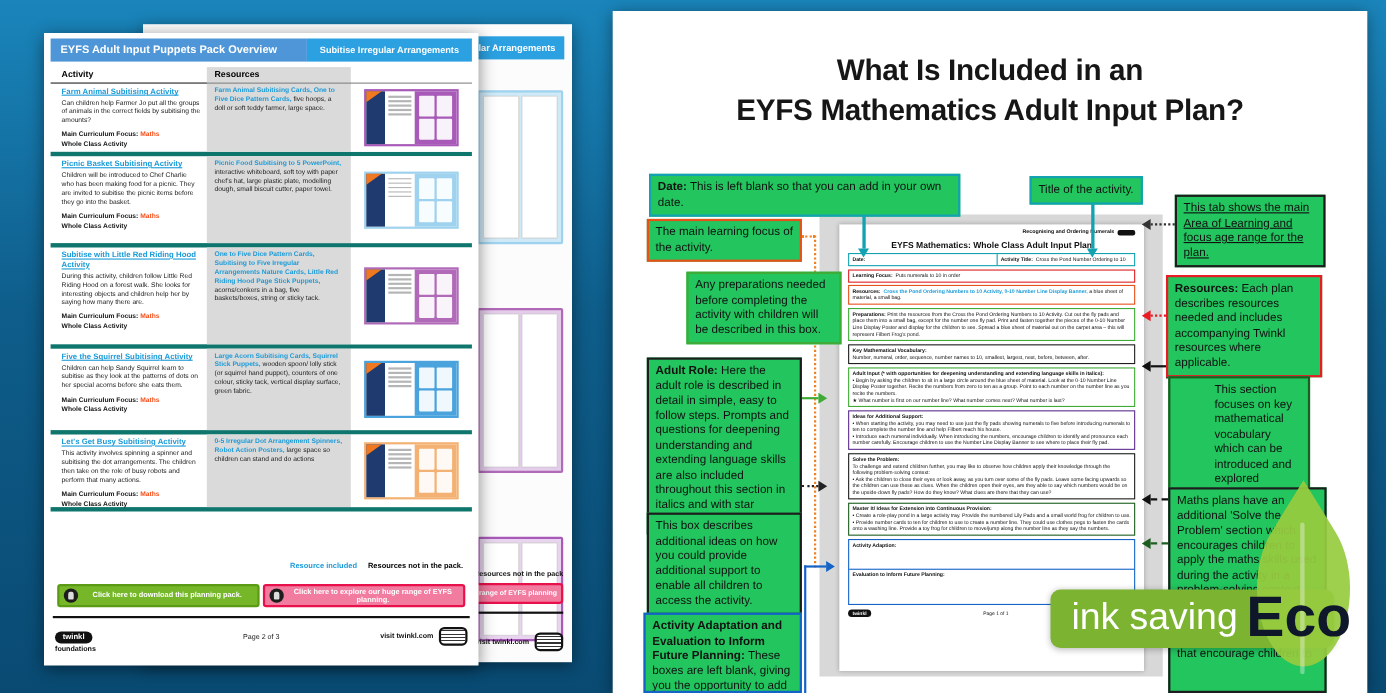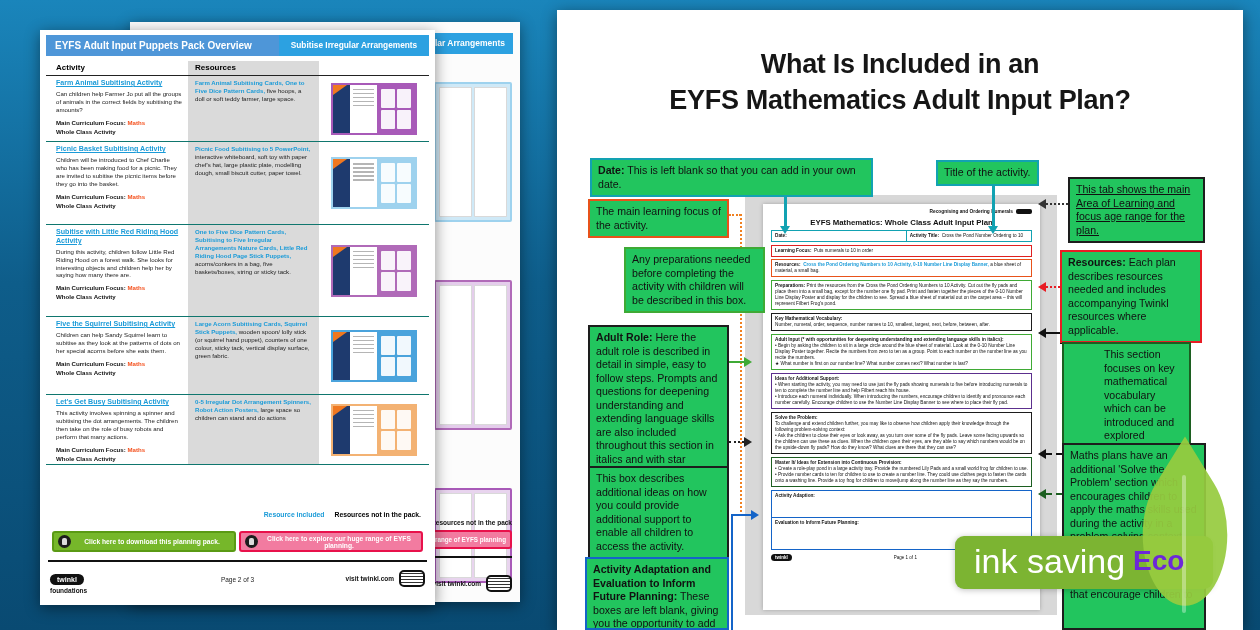--- a/index.html
+++ b/index.html
@@ -24,21 +24,21 @@
   #behind-btn { position:absolute; right:8px; bottom:53px; width:108px; height:19px; background:#f27ba0;
     border:2px solid #e8114b; border-radius:3px; color:#fff; font-weight:bold; font-size:6.3px; line-height:15px; padding:0 4px; }
   #behind-footer { position:absolute; right:8px; bottom:10px; display:flex; align-items:center; gap:5px; }
 
   
   #left-page { left:40px; top:30px; width:395px; height:575px; }
   #lp-header { position:absolute; left:6px; right:6px; top:5px; height:21px; display:flex; }
   #lp-header .hmain { flex:1; background:#4e96d8; color:#fff; font-weight:bold; font-size:10px; line-height:21px; padding-left:9px; }
   #lp-header .htab  { width:150px; background:#2ca1e1; color:#fff; font-weight:bold; font-size:8.3px; line-height:21px; text-align:center; }
   #lp-table { position:absolute; left:6px; right:6px; top:31px; }
-  .trow { display:flex; border-bottom:1px solid #0f766e; }
+  .trow { display:flex; border-bottom:4px solid #0f766e; }
   .thead { border-bottom:1.5px solid #222; height:15px; }
   .c-act { width:142px; padding:3px 6px 0 10px; }
   .c-res { width:131px; padding:3px 7px 0 7px; background:#dadada; }
   .c-thm { flex:1; display:flex; align-items:center; justify-content:center; background:#fff; }
   .thead .c-act, .thead .c-res { font-weight:bold; font-size:8px; padding-top:2px; }
   .thead .c-thm { background:#fff; }
   .row-title { color:#1b9bd8; font-weight:bold; font-size:7.1px; text-decoration:underline; line-height:1.25; }
   .row-desc { font-size:6.1px; color:#222; line-height:1.3; margin-top:2px; }
   .row-focus { font-size:6.1px; font-weight:bold; color:#111; margin-top:5px; }
   .row-focus .maths { color:#f4511e; }
@@ -140,22 +140,22 @@
 
   
   #eco-banner { position:absolute; left:955px; top:536px; width:258px; height:53px; background:#7cb432;
     border-radius:9px; z-index:40; box-shadow:0 1px 6px rgba(0,0,0,.25); }
   #eco-leaf { position:absolute; left:1142px; top:492px; width:86px; height:86px; background:#97cb40;
     border-radius:0 52% 48% 52%; transform:scaleY(1.62) rotate(45deg); z-index:41; opacity:.93; }
   #eco-stem { position:absolute; left:1182px; top:475px; width:4px; height:138px; background:rgba(255,255,255,.35);
     border-radius:2px; z-index:42; }
   #eco-text { position:absolute; left:974px; top:536px; height:53px; line-height:51px; color:#fff;
     font-size:34px; z-index:43; }
-  #eco-label { position:absolute; left:1133px; top:533px; height:56px; line-height:56px; color:#6d28d9;
-    font-size:28px; font-weight:bold; z-index:43; }
+  #eco-label { position:absolute; left:1133px; top:533px; height:56px; line-height:56px; color:#0f172a;
+    font-size:52px; font-weight:bold; z-index:43; }
 </style>
 </head>
 <body>
 
 <div id="behind-page" class="page">
   <div id="behind-bar" class="clip-r"><span>Subitise Irregular Arrangements</span></div>
   <div class="bthumb" style="top:60px;height:140px;border:2px solid #9ed2ee;background:#cfe9f7;">
       <div class="bt-inner">
         <span class="bt-card"></span>
         <span class="bt-card"></span>

